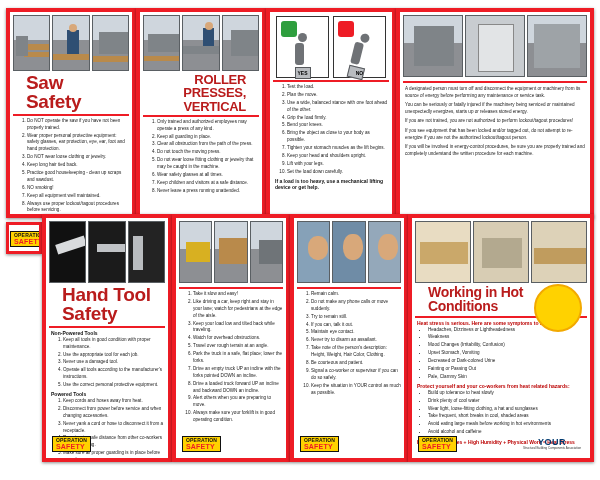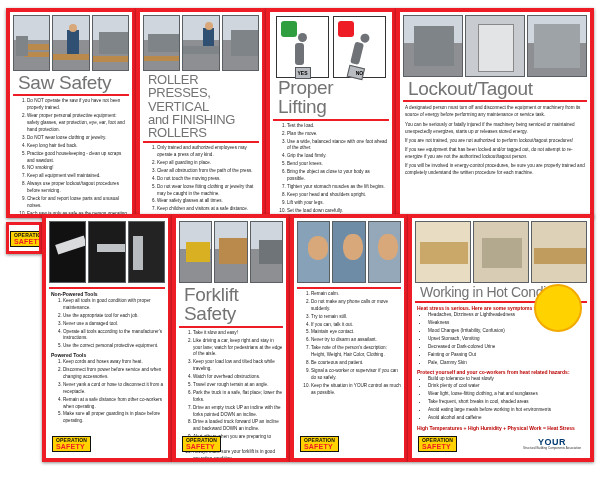--- a/index.html
+++ b/index.html
@@ -32,28 +32,28 @@
     height:56px;
     background:#9aa0a6;
     border:1px solid #5a5f63;
     box-sizing:border-box;
     position:relative;
     overflow:hidden;
   }
   .photo i{position:absolute;display:block;}
 
   .ptitle{
-    font-weight:normal;
-    color:#737373;
+    font-weight:bold;
+    color:#b91c1c;
     letter-spacing:-0.3px;
-    padding:0 8px;
+    padding:0 16px;
     line-height:1.02;
   }
   .ptitle.big{font-size:19px;}
-  .ptitle.two{font-size:13px;}
+  .ptitle.two{font-size:13px;text-align:right;}
   .rule{height:2px;background:#ee1c25;margin:2px 3px;}
 
   ol.items{
     margin:1px 3px 0 3px;
     padding:0 0 0 14px;
     font-size:4.6px;
     line-height:1.5;
     color:#1a1a1a;
   }
   ol.items li{margin:0 0 1px 0;}
@@ -194,21 +194,20 @@
         <i class="skin" style="left:22px;top:6px;width:8px;height:8px;"></i>
         <i class="metal" style="left:0;top:30px;width:58px;height:8px;"></i>
       </div>
       <div class="photo">
         <i class="sky"></i>
           <i class="ground"></i>
         <i class="metal" style="left:8px;top:14px;width:28px;height:26px;"></i>
       </div>
     </div>
     <div class="ptitle two">ROLLER PRESSES, VERTICAL</div>
-    <div class="ptitle two">and FINISHING ROLLERS</div>
     <div class="rule"></div>
     <ol class="items">
       <li>Only trained and authorized employees may operate a press of any kind.</li>
       <li>Keep all guarding in place.</li>
       <li>Clear all obstruction from the path of the press.</li>
       <li>Do not touch the moving press.</li>
       <li>Do not wear loose fitting clothing or jewelry that may be caught in the machine.</li>
       <li>Wear safety glasses at all times.</li>
       <li>Keep children and visitors at a safe distance.</li>
       <li>Never leave a press running unattended.</li>
@@ -230,21 +229,20 @@
       <div class="picto">
         <span class="cross"></span>
         <div class="figure" style="transform:translateX(-50%) rotate(14deg);">
           <div class="fig-head"></div>
           <div class="fig-body"></div>
           <div class="box"></div>
         </div>
         <div class="cap">NO</div>
       </div>
     </div>
-    <div class="ptitle big">Proper Lifting</div>
     <div class="rule"></div>
     <ol class="items">
       <li>Test the load.</li>
       <li>Plan the move.</li>
       <li>Use a wide, balanced stance with one foot ahead of the other.</li>
       <li>Grip the load firmly.</li>
       <li>Bend your knees.</li>
       <li>Bring the object as close to your body as possible.</li>
       <li>Tighten your stomach muscles as the lift begins.</li>
       <li>Keep your head and shoulders upright.</li>
@@ -264,21 +262,20 @@
       <div class="photo" style="height:62px;">
         <i style="position:absolute;left:0;top:0;right:0;bottom:0;background:#c8ccd0;"></i>
         <i class="metal" style="left:12px;top:8px;width:34px;height:46px;background:#e2e4e6;border:1px solid #888;"></i>
       </div>
       <div class="photo" style="height:62px;">
         <i class="sky"></i>
           <i class="ground"></i>
         <i class="metal" style="left:6px;top:8px;width:46px;height:44px;background:#9ea3a7;"></i>
       </div>
     </div>
-    <div class="ptitle big">Lockout/Tagout</div>
     <div class="rule"></div>
     <div class="para">A designated person must turn off and disconnect the equipment or machinery from its source of energy before performing any maintenance or service task.</div>
     <div class="para">You can be seriously or fatally injured if the machinery being serviced or maintained unexpectedly energizes, starts up or releases stored energy.</div>
     <div class="para">If you are not trained, you are not authorized to perform lockout/tagout procedures!</div>
     <div class="para">If you see equipment that has been locked and/or tagged out, do not attempt to re-energize if you are not the authorized lockout/tagout person.</div>
     <div class="para">If you will be involved in energy-control procedures, be sure you are properly trained and completely understand the written procedure for each machine.</div>
   </div>
 
   <div class="poster" id="sliver">
     <div class="logo-op" style="left:1px;top:6px;">
@@ -295,20 +292,21 @@
       </div>
       <div class="photo" style="height:62px;">
         <i style="position:absolute;left:0;top:0;right:0;bottom:0;background:#1b1b1b;"></i>
         <i class="metal" style="left:8px;top:22px;width:28px;height:8px;background:#c0c3c6;"></i>
       </div>
       <div class="photo" style="height:62px;">
         <i style="position:absolute;left:0;top:0;right:0;bottom:0;background:#232323;"></i>
         <i class="metal" style="left:4px;top:14px;width:10px;height:34px;background:#b9bcbf;"></i>
       </div>
     </div>
+    <div class="ptitle big">Hand Tool Safety</div>
     <div class="rule"></div>
     <div class="subhead">Non-Powered Tools</div>
     <ol class="items">
       <li>Keep all tools in good condition with proper maintenance.</li>
       <li>Use the appropriate tool for each job.</li>
       <li>Never use a damaged tool.</li>
       <li>Operate all tools according to the manufacturer's instructions.</li>
       <li>Use the correct personal protective equipment.</li>
     </ol>
     <div class="subhead">Powered Tools</div>
@@ -336,21 +334,20 @@
         <i class="sky"></i>
           <i class="ground"></i>
         <i class="wood" style="left:4px;top:16px;width:40px;height:26px;"></i>
       </div>
       <div class="photo" style="height:62px;">
         <i class="sky"></i>
           <i class="ground"></i>
         <i class="metal" style="left:8px;top:18px;width:26px;height:24px;background:#6f7478;"></i>
       </div>
     </div>
-    <div class="ptitle big">Forklift Safety</div>
     <div class="rule"></div>
     <ol class="items">
       <li>Take it slow and easy!</li>
       <li>Like driving a car, keep right and stay in your lane; watch for pedestrians at the edge of the aisle.</li>
       <li>Keep your load low and tilted back while traveling.</li>
       <li>Watch for overhead obstructions.</li>
       <li>Travel over rough terrain at an angle.</li>
       <li>Park the truck in a safe, flat place; lower the forks.</li>
       <li>Drive an empty truck UP an incline with the forks pointed DOWN an incline.</li>
       <li>Drive a loaded truck forward UP an incline and backward DOWN an incline.</li>

